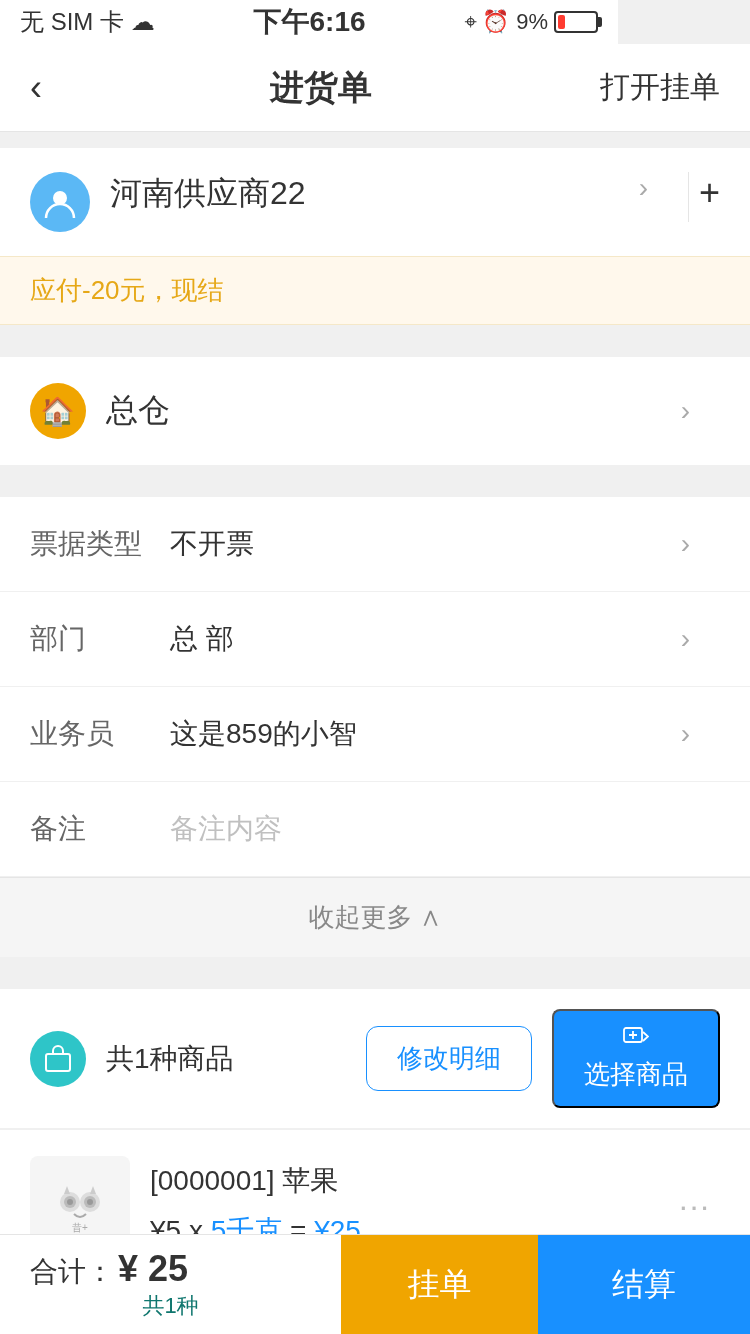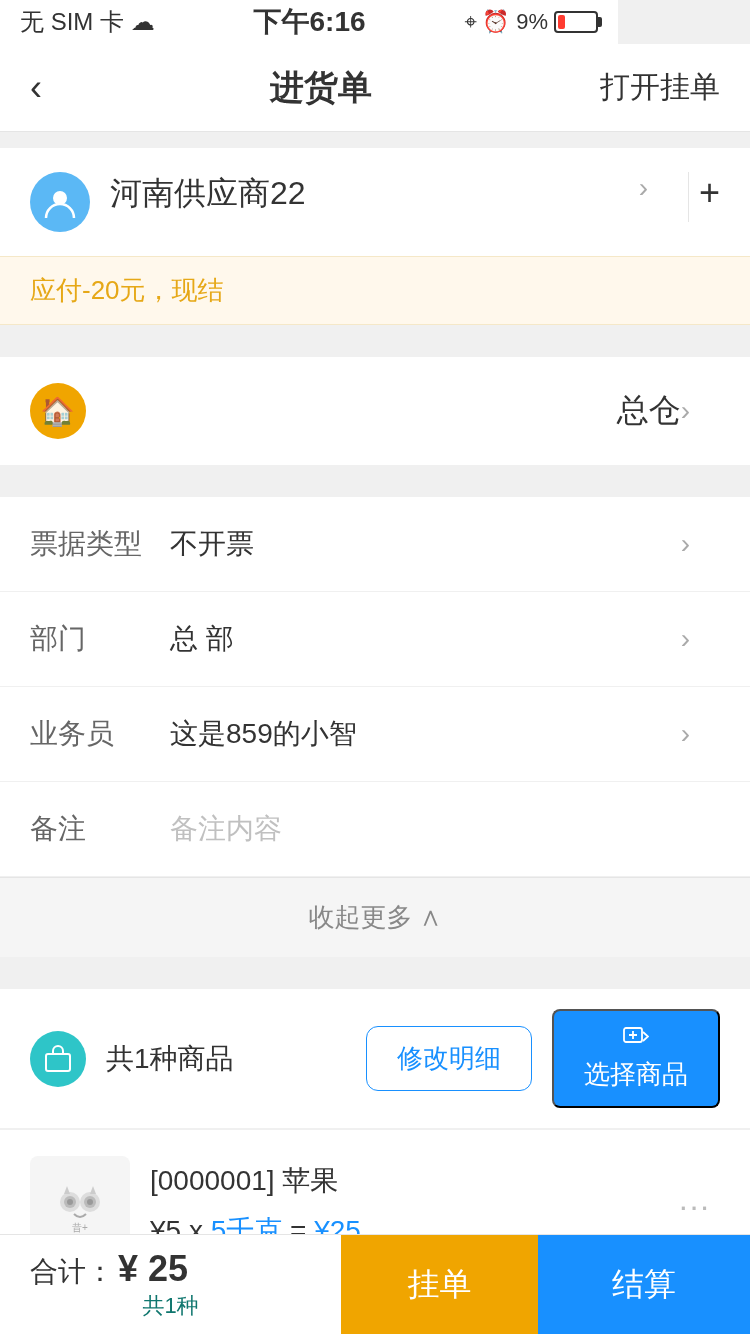--- a/index.html
+++ b/index.html
@@ -92,21 +92,21 @@
 
     
     .warehouse-row {
       display: flex; align-items: center; padding: 26px 30px; background: #fff;
     }
     .warehouse-icon {
       width: 56px; height: 56px; border-radius: 50%; background: #f0a500;
       display: flex; align-items: center; justify-content: center;
       color: #fff; font-size: 28px; margin-right: 20px; flex-shrink: 0;
     }
-    .warehouse-name { flex: 1; font-size: 32px; color: #333; text-align: right; }
+    .warehouse-name { flex: 1; font-size: 32px; color: #333; }
 
     
     .form-row {
       display: flex; align-items: center;
       padding: 28px 30px;
       background: #fff;
       border-bottom: 1px solid #f0f0f0;
     }
     .form-label { font-size: 28px; color: #666; width: 140px; flex-shrink: 0; }
     .form-value { flex: 1; font-size: 28px; color: #333; }

